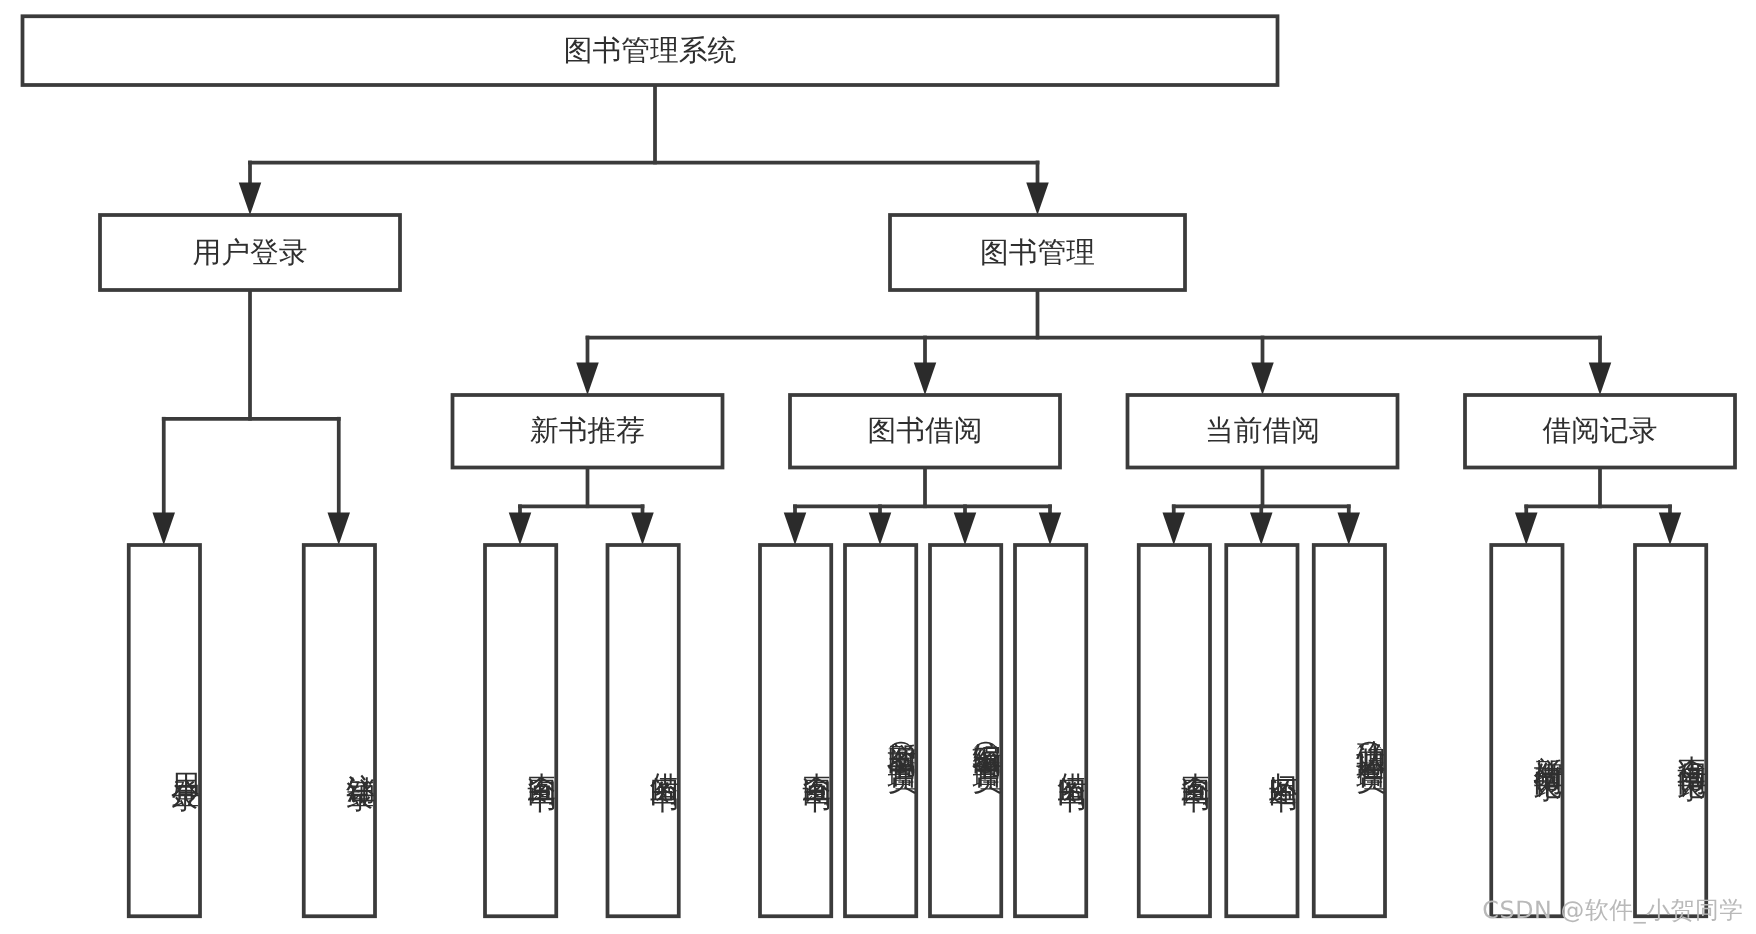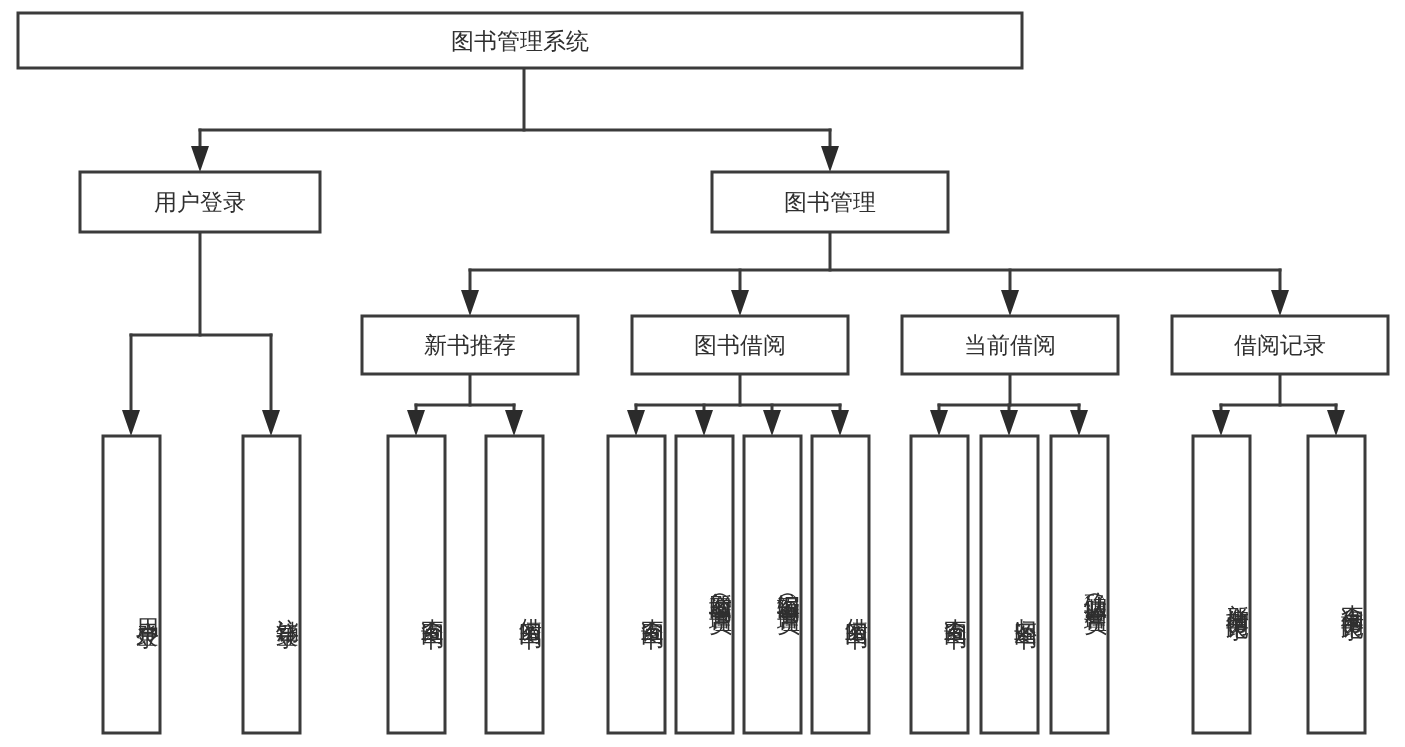--- a/index.html
+++ b/index.html
@@ -218,13 +218,14 @@
 
     <div class="leaf-label" style="left:981px; top:506px; width:57px; height:200px;">归还图书</div>
 
     <div class="leaf-label" style="left:1051px; top:442px; width:57px; height:290px;">确认归还（管理员）</div>
 
     <div class="leaf-label" style="left:1193px; top:470px; width:57px; height:250px;">新增借阅记录</div>
 
     <div class="leaf-label" style="left:1308px; top:470px; width:57px; height:250px;">查询借阅记录</div>
   </div>
 
+  <div class="watermark">CSDN @软件_小贺同学</div>
 </div>
 
 </body></html>

